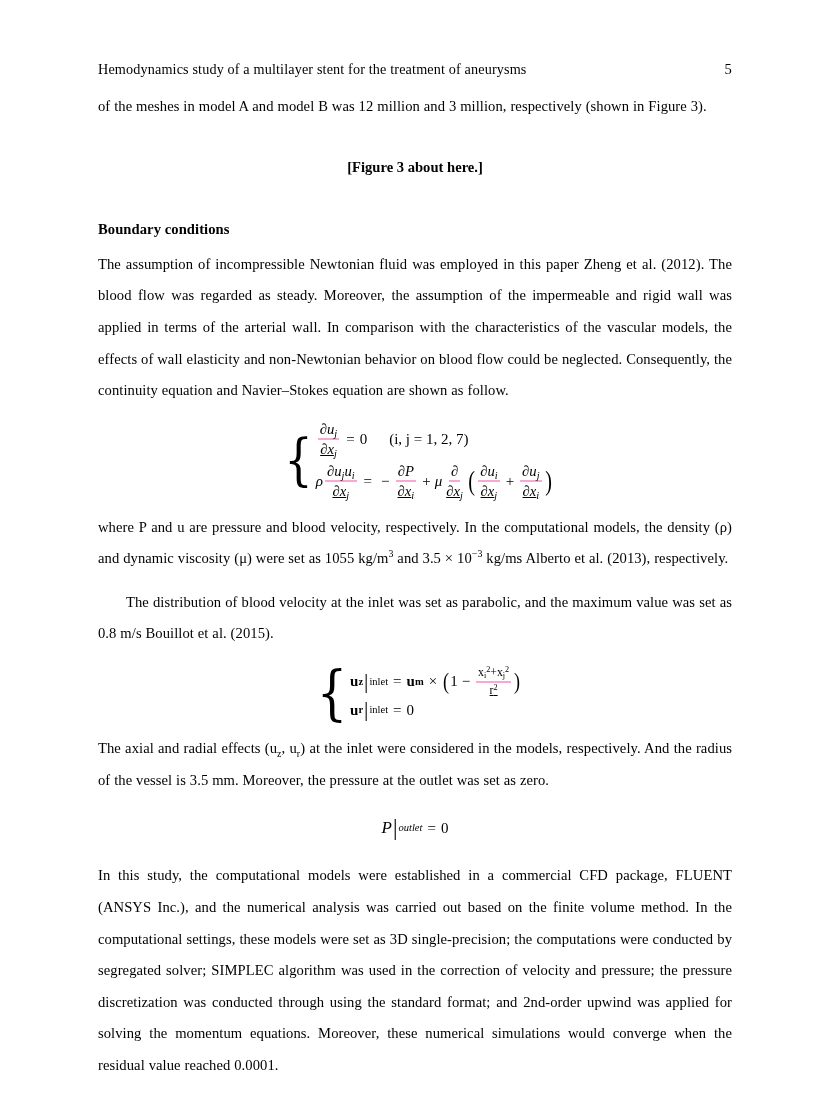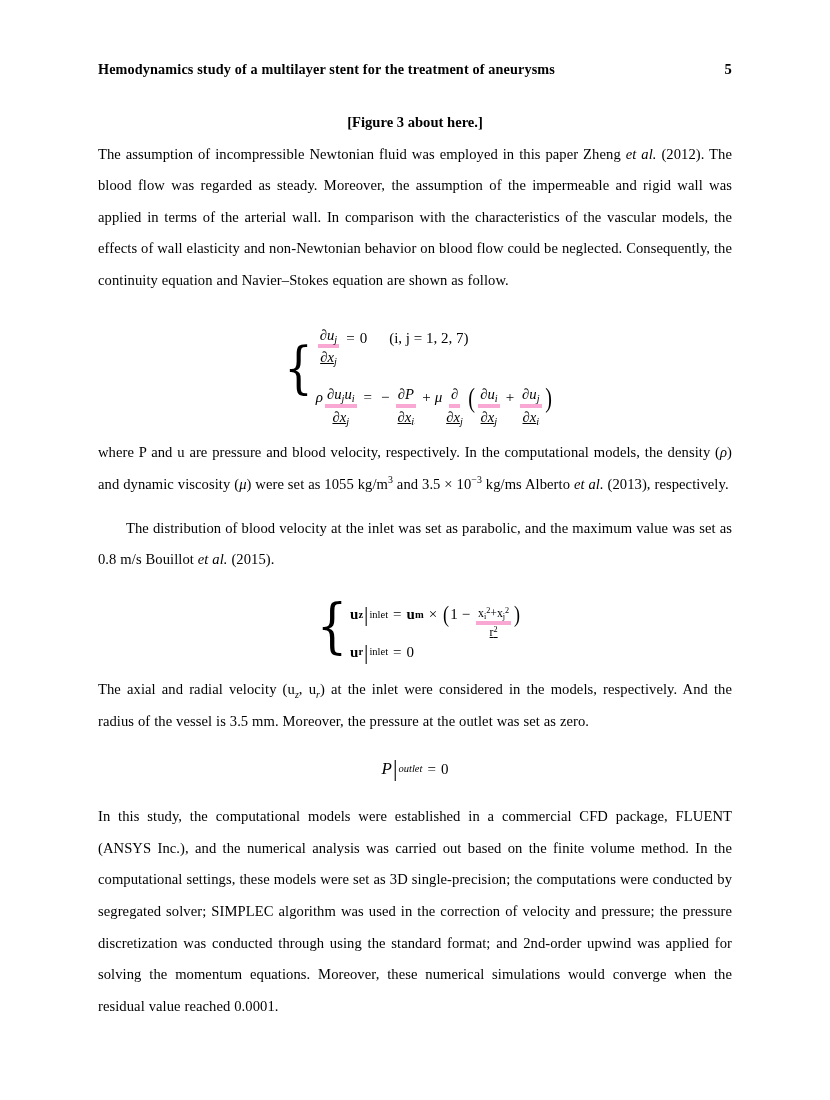--- a/index.html
+++ b/index.html
@@ -29,38 +29,37 @@
   }
 
   
   .runhead {
     display: flex;
     align-items: baseline;
     justify-content: space-between;
     font-size: 14.2px;
     padding-top: 61px;
     letter-spacing: 0.01em;
-    font-weight: bold;
   }
   .runhead-title { white-space: nowrap; }
   .runhead-page { font-size: 14.6px; }
 
   
   p.body {
     font-size: 14.6px;
     line-height: 31.6px;
     text-align: justify;
     text-justify: inter-word;
     margin: 0;
     letter-spacing: 0.005em;
     word-spacing: 0.01em;
   }
   p.first { margin-top: 13px; }
   p.indent { text-indent: 28px; margin-top: 12px; }
-  .it { font-style: italic; }
+  .it { }
   sup { font-size: 0.68em; vertical-align: super; line-height: 0; }
   sub { font-size: 0.68em; vertical-align: sub; line-height: 0; }
 
   
   .centerline {
     text-align: center;
     font-size: 14.6px;
     line-height: 31.6px;
     font-weight: bold;
   }
@@ -137,24 +136,23 @@
   }
   .frac {
     display: inline-flex;
     flex-direction: column;
     align-items: center;
     vertical-align: middle;
     margin: 0 2px;
     font-size: 0.98em;
   }
   .frac .num {
-    border-bottom: 4px solid #f9a8d4;
+    border-bottom: 2px solid #f9a8d4;
     padding: 0 2px 1px 2px;
     line-height: 1.12;
-    margin-top: 16px;
   }
   .frac .den {
     padding: 1px 2px 0 2px;
     line-height: 1.12;
     text-decoration: underline;
   }
   .frac-sm { font-size: 0.78em; }
   .vbar {
     display: inline-block;
     font-size: 1.45em;
@@ -178,25 +176,31 @@
 <body>
 
 <div class="page">
   <div class="content">
 
     <div class="runhead">
       <span class="runhead-title">Hemodynamics study of a multilayer stent for the treatment of aneurysms</span>
       <span class="runhead-page">5</span>
     </div>
 
+    <p class="body first">
+      <span>of the meshes in model A and model B was 12 million and 3 million, respectively (shown in Figure 3).</span>
+    </p>
 
     <div class="centerline fig-note">
       <span>[Figure 3 about here.]</span>
     </div>
 
+    <h2 class="section">
+      <span>Boundary conditions</span>
+    </h2>
 
     <p class="body"><span>The assumption of incompressible Newtonian fluid was employed in this paper Zheng </span><span class="it">et al.</span><span> (2012). The blood flow was regarded as steady. Moreover, the assumption of the impermeable and rigid wall was applied in terms of the arterial wall. In comparison with the characteristics of the vascular models, the effects of wall elasticity and non-Newtonian behavior on blood flow could be neglected. Consequently, the continuity equation and Navier–Stokes equation are shown as follow.</span></p>
 
     <div class="eqblock eq-ns">
       <div class="braced">
         <span class="brace">{</span>
         <div class="eqrows">
 
           <div class="eqrow">
             <span class="frac">
@@ -278,21 +282,21 @@
             <span class="vbar">|</span>
               <span class="sb mup">inlet</span>
             <span class="op">=</span>
             <span class="mup">0</span>
           </div>
 
         </div>
       </div>
     </div>
 
-    <p class="body"><span>The axial and radial velocity (u</span><sub class="it">z</sub><span>, u</span><sub class="it">r</sub><span>) at the inlet were considered in the models, respectively. And the radius of the vessel is 3.5 mm. Moreover, the pressure at the outlet was set as zero.</span></p>
+    <p class="body"><span>The axial and radial effects (u</span><sub class="it">z</sub><span>, u</span><sub class="it">r</sub><span>) at the inlet were considered in the models, respectively. And the radius of the vessel is 3.5 mm. Moreover, the pressure at the outlet was set as zero.</span></p>
 
     <div class="eqblock eq-single">
       <div class="eqrow">
         <span class="mi" style="font-size:17px">P</span>
           <span class="vbar" style="font-size:1.5em">|</span>
           <span class="sb mi">outlet</span>
         <span class="op">=</span>
         <span class="mup">0</span>
       </div>
     </div>

